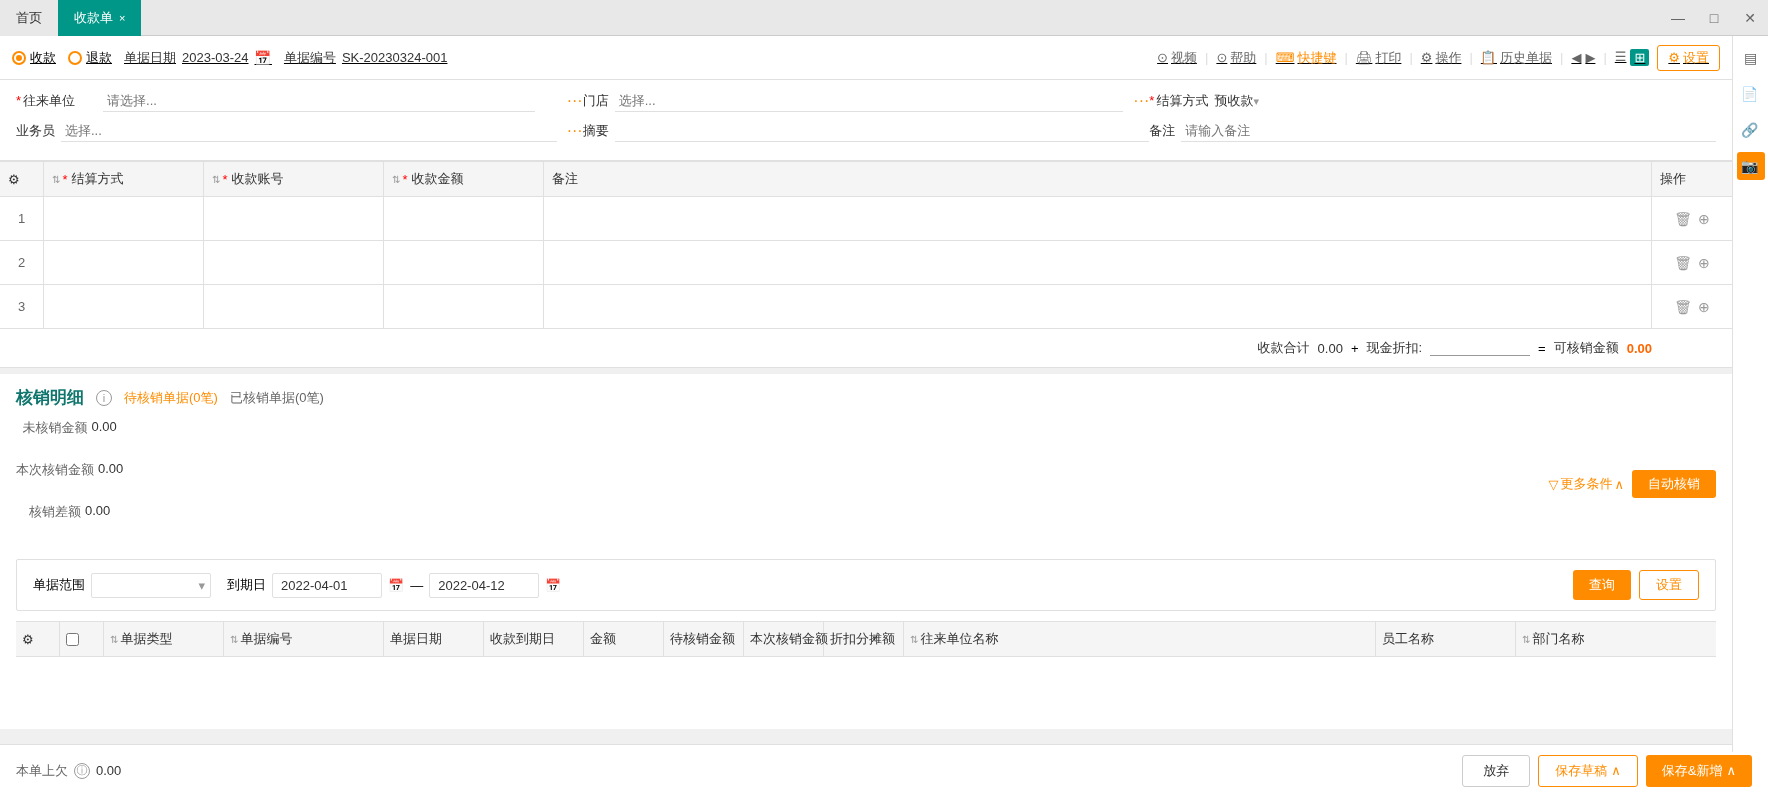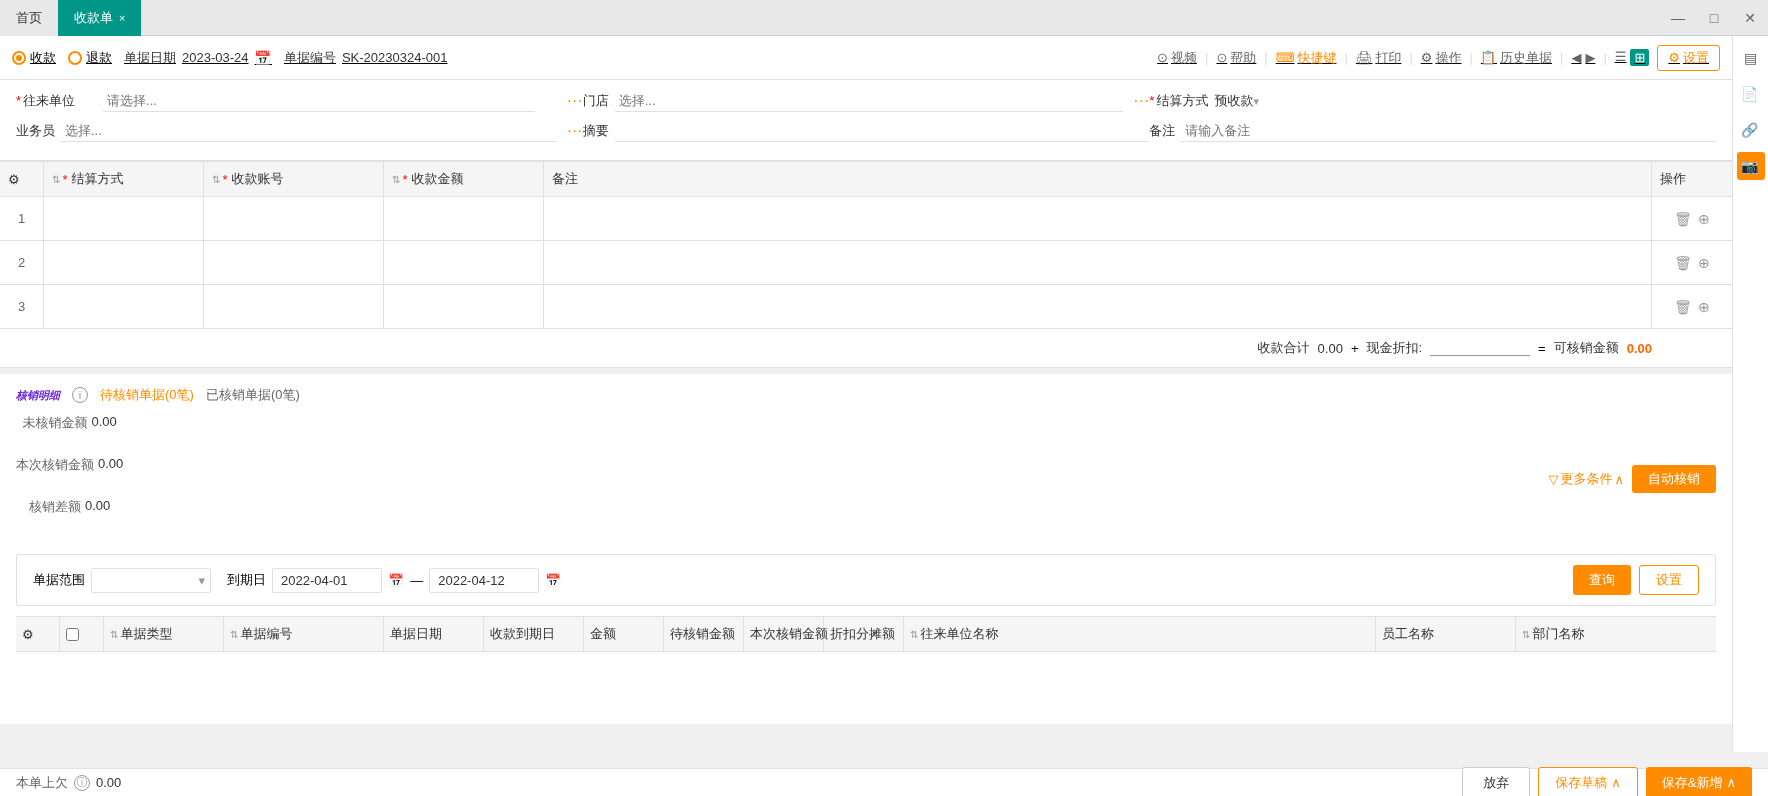--- a/index.html
+++ b/index.html
@@ -98,21 +98,21 @@
       padding: 10px 80px 10px 16px; background: #fff; gap: 8px;
       border-bottom: 1px solid #e0e0e0; font-size: 13px;
     }
     .summary-label { color: #333; }
     .summary-value { color: #333; }
     .summary-result { color: #ff6600; font-weight: bold; }
 
     
     .verify-section { background: #fff; margin-top: 6px; padding: 12px 16px; }
     .verify-header { display: flex; align-items: center; gap: 12px; margin-bottom: 10px; }
-    .verify-title { font-size: 11px; font-weight: bold; color: #6d28d9; font-style: italic; }
+    .verify-title { font-size: 17px; font-weight: bold; color: #0f766e; }
     .verify-info-icon { width: 16px; height: 16px; border-radius: 50%; border: 1px solid #999; display: flex; align-items: center; justify-content: center; font-size: 11px; color: #999; cursor: pointer; }
     .verify-tab { color: #ff8c00; cursor: pointer; font-size: 13px; }
     .verify-tab.inactive { color: #666; }
 
     .verify-stats { display: flex; align-items: center; gap: 24px; margin-bottom: 28px; font-size: 13px; flex-direction: column; }
     .stat-item { display: flex; gap: 4px; }
     .stat-label { color: #666; }
     .stat-value { color: #333; font-weight: 500; }
 
     .verify-filter-row { display: flex; align-items: center; gap: 16px; margin-bottom: 10px; }
@@ -150,21 +150,21 @@
     .bottom-table-header {
       display: grid;
       grid-template-columns: 44px 44px 120px 160px 100px 100px 80px 80px 80px 80px 1fr 140px 100px 100px;
       background: #f5f5f5; border-top: 1px solid #e0e0e0; border-bottom: 1px solid #e0e0e0;
     }
     .bth { padding: 8px 6px; color: #333; font-size: 12px; border-right: 1px solid #e0e0e0; display: flex; align-items: center; gap: 2px; white-space: nowrap; }
     .bth:last-child { border-right: none; }
 
     
     .footer {
-      position: fixed; bottom: 0; left: 0; right: 0; height: 28px;
+      position: fixed; bottom: 0; left: 0; right: 0; height: 52px;
       background: #fff; border-top: 1px solid #e0e0e0;
       display: flex; align-items: center; padding: 0 16px; gap: 12px;
     }
     .footer-info { display: flex; align-items: center; gap: 6px; }
     .footer-label { color: #666; font-size: 13px; }
     .footer-value { color: #333; font-weight: 500; font-size: 13px; }
     .footer-actions { margin-left: auto; display: flex; gap: 8px; }
     .btn-abandon {
       background: #fff; border: 1px solid #ccc; color: #333;
       padding: 6px 20px; border-radius: 3px; cursor: pointer; font-size: 13px;

